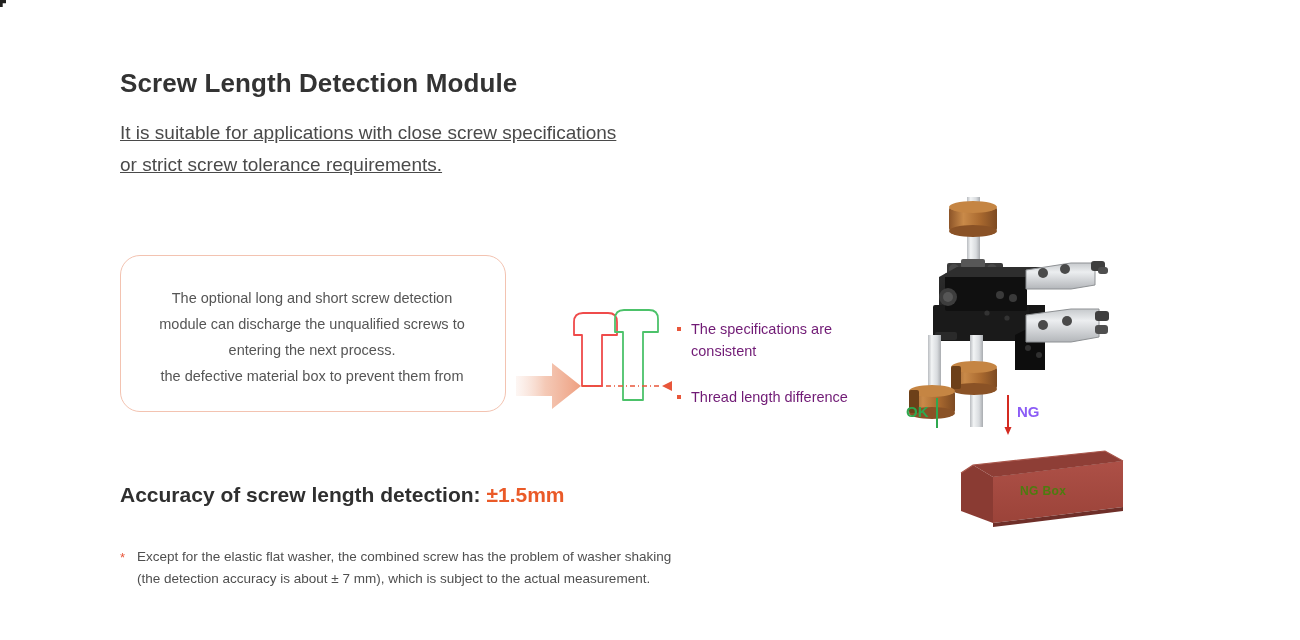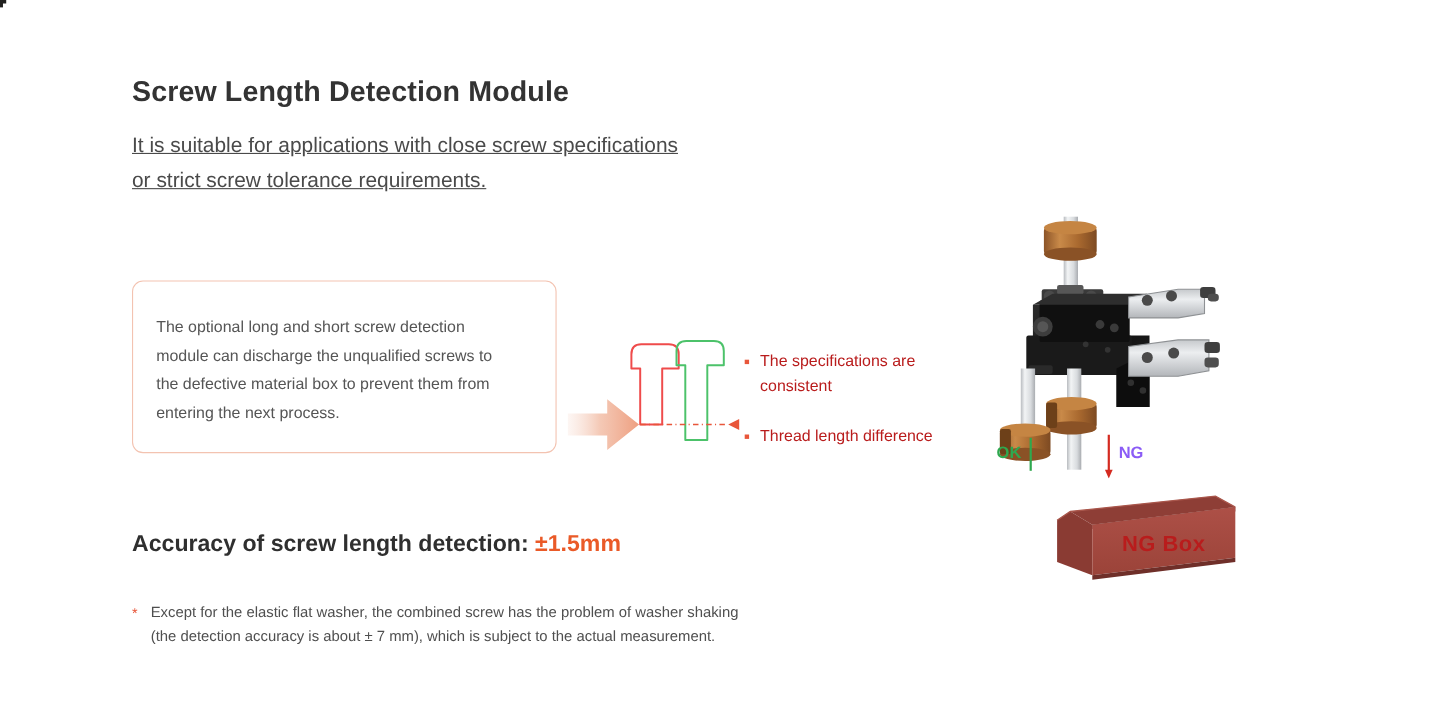--- a/index.html
+++ b/index.html
@@ -47,23 +47,24 @@
     width: 640px;
   }
   .subtitle div { white-space: nowrap; text-decoration: underline; }
 
   
   .callout {
     position: absolute;
     left: 120px; top: 255px;
     width: 386px; height: 157px;
     border: 1px solid #f3c3b1;
-    border-radius: 10px;
+    border-radius: 20px;
     box-sizing: border-box;
     background: #ffffff;
+    text-align: center;
   }
   .callout-text {
     position: absolute;
     left: 21px; top: 29px;
     width: 340px;
     font-size: 14.5px;
     color: #555555;
     line-height: 26px;
   }
   .callout-text div { white-space: nowrap; }
@@ -84,21 +85,21 @@
 
   
   .bullets {
     position: absolute;
     left: 676px; top: 318px;
     width: 210px;
   }
   .bullet-row {
     position: relative;
     padding-left: 15px;
-    color: #b91c1c;
+    color: #701a75;
     font-size: 14.5px;
     line-height: 22px;
     margin-bottom: 14px;
   }
   .bullet-dot {
     position: absolute;
     left: 1px; top: 9px;
     width: 4px; height: 4px;
     background: #e8563a;
   }
@@ -140,23 +141,23 @@
 
   
   .ngbox {
     position: absolute;
     left: 955px; top: 443px;
     width: 172px; height: 90px;
   }
   .ngbox-label {
     position: absolute;
     left: 1020px; top: 484px;
-    font-size: 20px;
-    font-weight: bold;
-    color: #b91c1c;
+    font-size: 12px;
+    font-weight: bold;
+    color: #4d7c0f;
     letter-spacing: 0.4px;
   }
 
   
   .accuracy {
     position: absolute;
     left: 120px; top: 483px;
     font-size: 21px;
     font-weight: bold;
     color: #2f2f2f;
@@ -193,22 +194,22 @@
 
   <div class="subtitle">
     <div>It is suitable for applications with close screw specifications</div>
     <div>or strict screw tolerance requirements.</div>
   </div>
 
   <div class="callout">
     <div class="callout-text">
       <div>The optional long and short screw detection</div>
       <div>module can discharge the unqualified screws to</div>
+      <div>entering the next process.</div>
       <div>the defective material box to prevent them from</div>
-      <div>entering the next process.</div>
     </div>
   </div>
 
   <svg class="flow-arrow" viewBox="0 0 66 52">
     <defs>
       <linearGradient id="arrGrad" x1="0" y1="0" x2="1" y2="0">
         <stop offset="0%" stop-color="#f7dcd1" stop-opacity="0.25"></stop>
         <stop offset="45%" stop-color="#f3c3ae" stop-opacity="0.9"></stop>
         <stop offset="100%" stop-color="#ee9f80" stop-opacity="1"></stop>
       </linearGradient>

